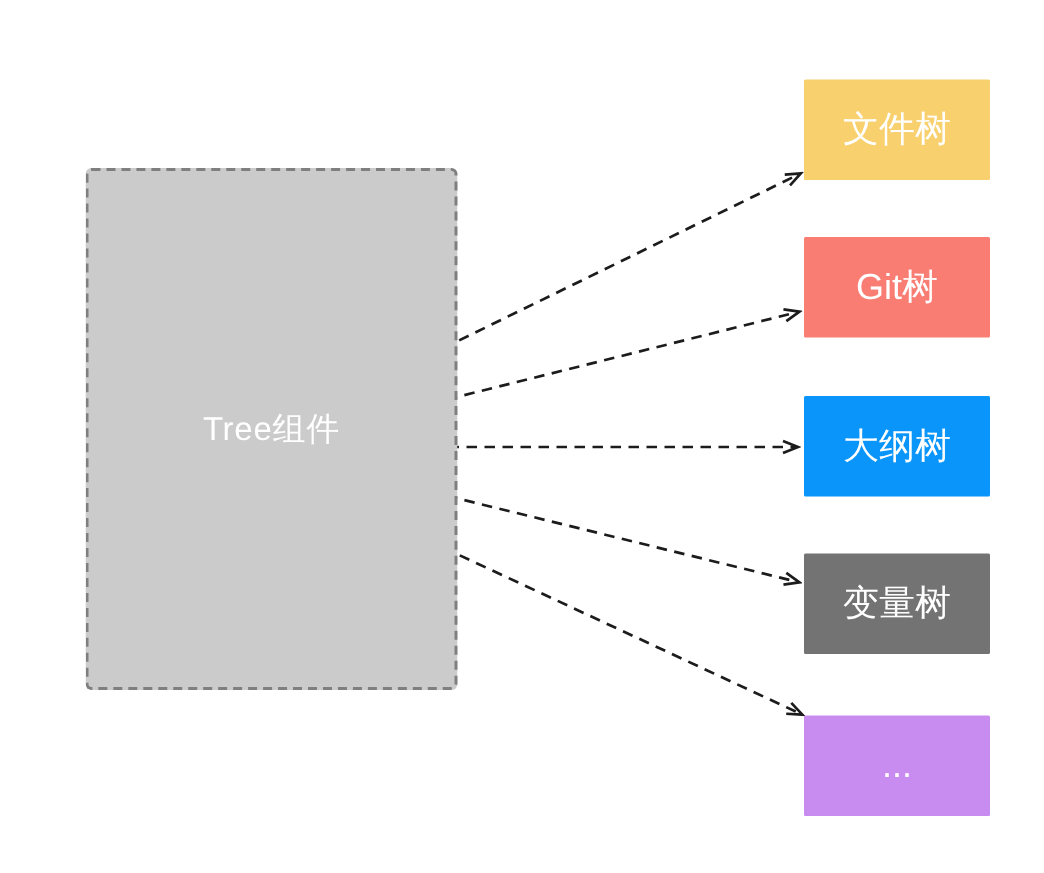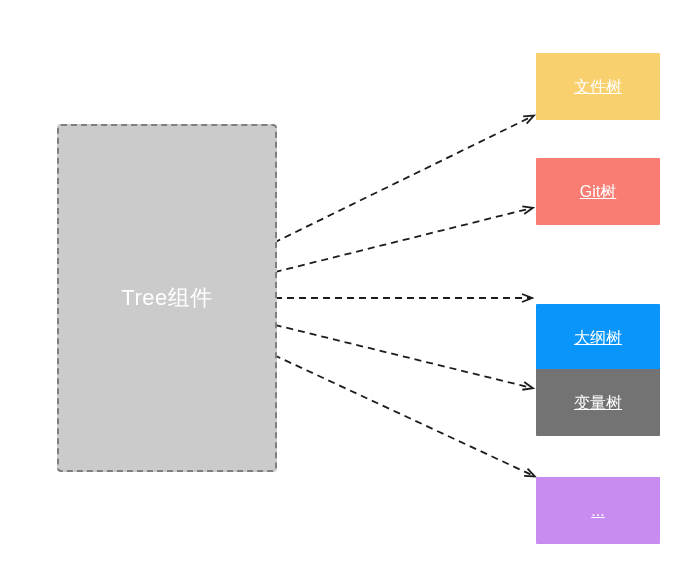--- a/index.html
+++ b/index.html
@@ -32,48 +32,47 @@
   }
   .node {
     position: absolute;
     display: flex;
     align-items: center;
     justify-content: center;
     box-sizing: border-box;
   }
   .source-node {
     left: 57px;
-    top: 124px;
-    width: 220px;
+    top: 112px;
+    width: 248px;
     height: 348px;
     border: 2px dashed #7f7f7f;
     border-radius: 4px;
   }
   .source-node .node-label {
     font-size: 22px;
     letter-spacing: 0.5px;
   }
   .target-node {
     left: 536px;
     width: 124px;
     height: 67px;
     border-radius: 1px;
   }
   .target-node .node-label {
-    font-size: 16px;
-    text-decoration: underline;
+    font-size: 24px;
   }
   .node-label {
     line-height: 1;
     text-align: center;
     user-select: none;
   }
   .target-node.n0 { top: 53px; }
   .target-node.n1 { top: 158px; }
-  .target-node.n2 { top: 264px; margin-top: 40px; }
+  .target-node.n2 { top: 264px; }
   .target-node.n3 { top: 369px; }
   .target-node.n4 { top: 477px; }
 </style>
 </head>
 <body>
 
 <div class="canvas">
 
   <svg class="edge-layer" viewBox="0 0 696 582">
     <defs>

